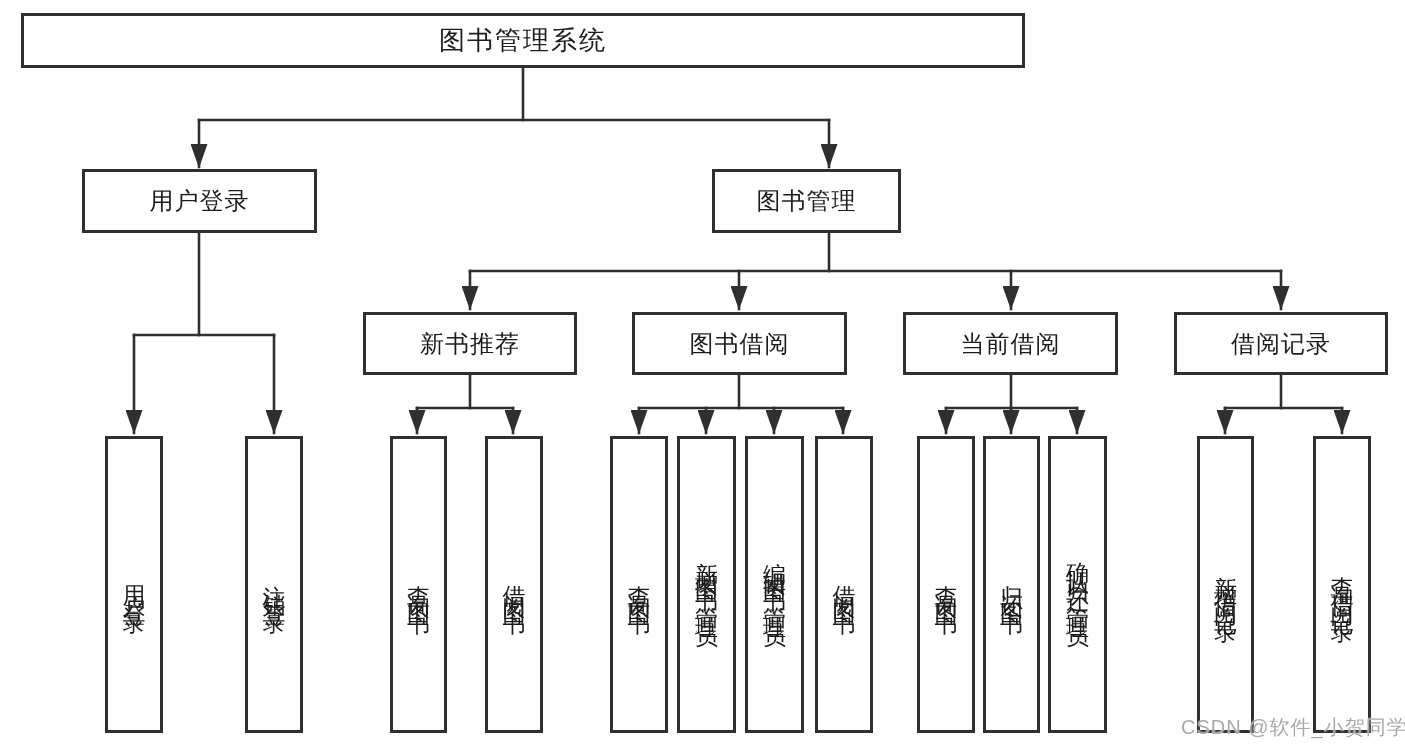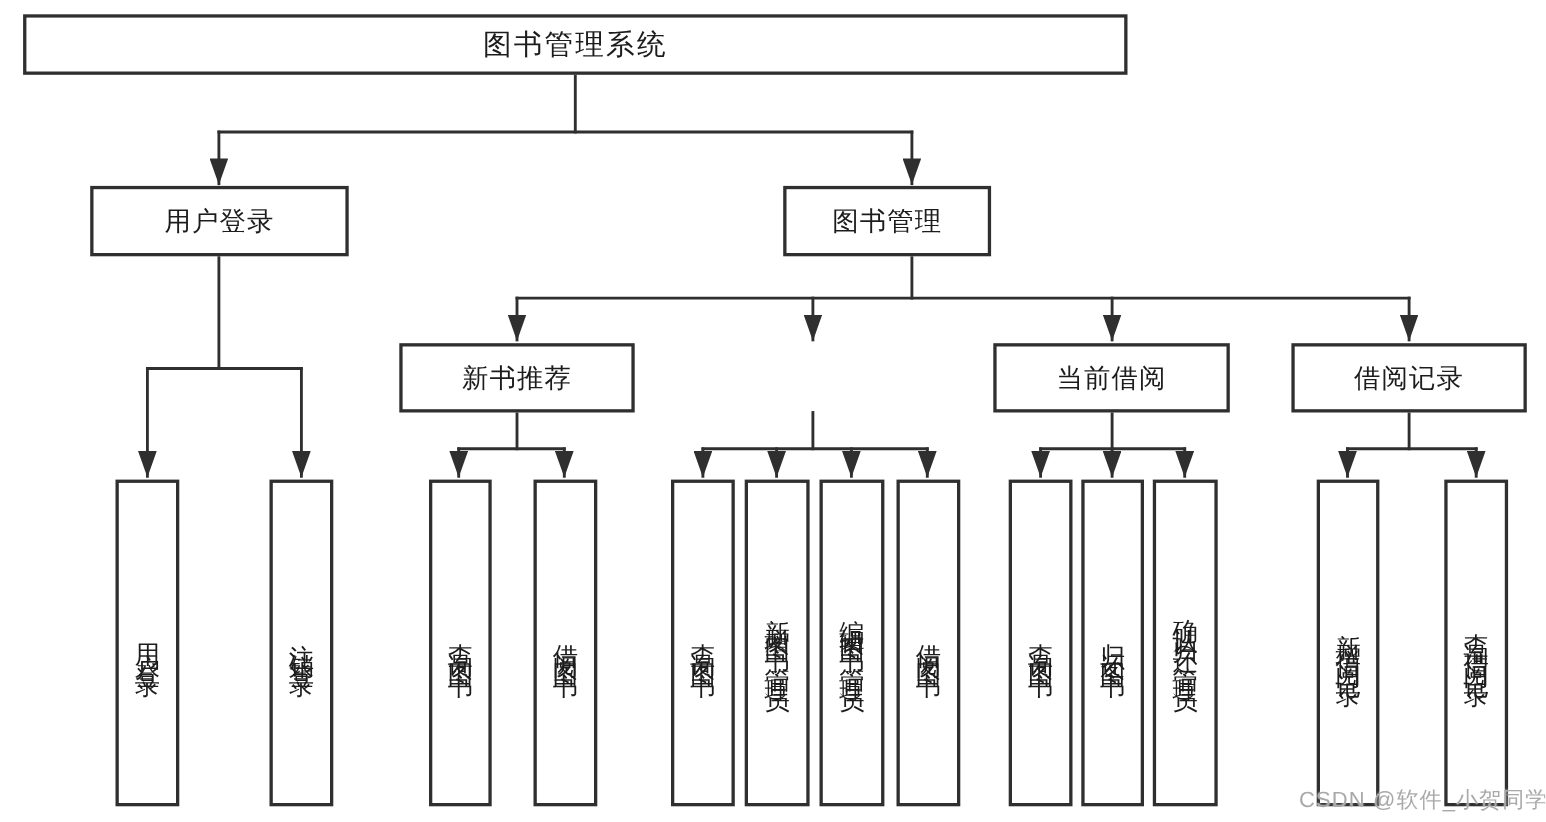--- a/index.html
+++ b/index.html
@@ -102,20 +102,21 @@
       <path d="M1342,408 V433" marker-end="url(#arrow)"></path>
     </g>
   </svg>
 
   <div class="box root-box" style="left:21px; top:13px; width:1004px; height:55px;">图书管理系统</div>
 
   <div class="box hbox" style="left:82px; top:169px; width:235px; height:64px;">用户登录</div>
   <div class="box hbox" style="left:712px; top:169px; width:189px; height:64px;">图书管理</div>
 
   <div class="box hbox" style="left:363px; top:312px; width:214px; height:63px;">新书推荐</div>
+  <div class="box hbox" style="left:632px; top:312px; width:215px; height:63px;">图书借阅</div>
   <div class="box hbox" style="left:903px; top:312px; width:215px; height:63px;font-family:Liberation Mono, monospace;">当前借阅</div>
   <div class="box hbox" style="left:1174px; top:312px; width:214px; height:63px;">借阅记录</div>
 
   <div class="box vbox" style="left:105px; top:436px; width:58px; height:297px;">
     <span class="vtext">用户登录</span>
   </div>
   <div class="box vbox" style="left:245px; top:436px; width:58px; height:297px;">
     <span class="vtext">注销登录</span>
   </div>
 

